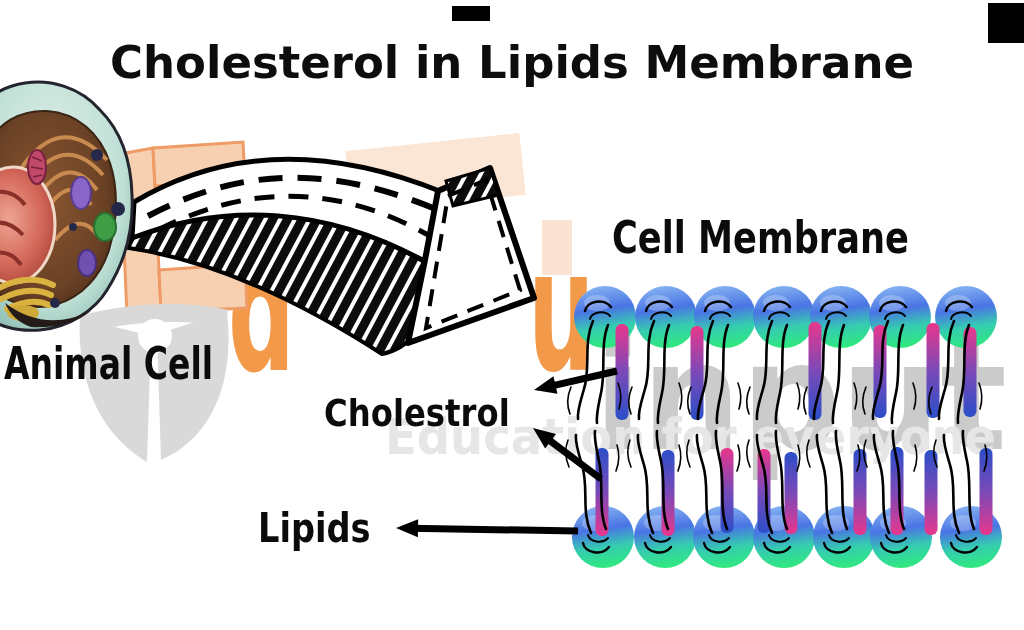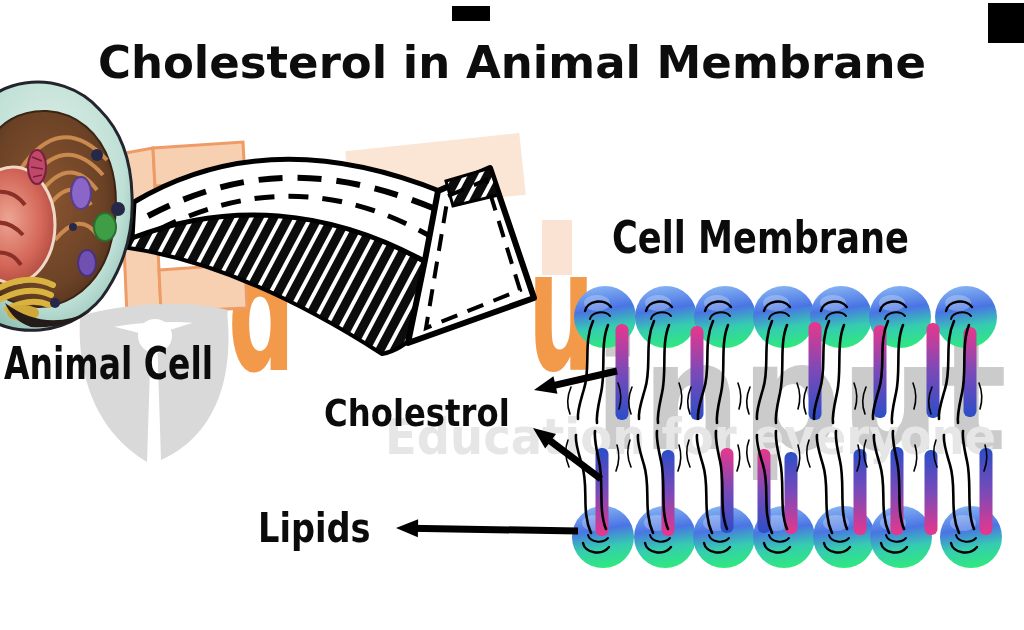--- a/index.html
+++ b/index.html
@@ -214,21 +214,21 @@
         <use href="#tailT" transform="translate(971,537) scale(1,-1)"></use>
         <line x1="617" y1="371" x2="547.6469979015217" y2="386.87598843218177" stroke="#000" stroke-width="7"></line>
         <polygon points="534,390 553.4369892659366,376.31776888530743 557.4535755674173,393.86390904440674" fill="#000"></polygon>
         <line x1="601" y1="479" x2="544.2" y2="436.4" stroke="#000" stroke-width="7"></line>
         <polygon points="533,428 556,434 545.2,448.4" fill="#000"></polygon>
         <line x1="578" y1="531" x2="409.9980984432803" y2="528.2307378864277" stroke="#000" stroke-width="7"></line>
         <polygon points="396,528 418.1453433378583,519.3638105365633 417.8486803410227,537.3613656779237" fill="#000"></polygon>
       </g>
   </svg>
 
-  <div class="abs title">Cholesterol in Animal Membrane</div>
+  <div class="abs title">Cholesterol in Lipids Membrane</div>
   <div class="abs lbl lbl-cellmembrane">Cell Membrane</div>
   <div class="abs lbl lbl-cholestrol">Cholestrol</div>
   <div class="abs lbl lbl-lipids">Lipids</div>
   <div class="abs lbl lbl-animalcell">Animal Cell</div>
 
   <div class="abs redact redact-1"></div>
   <div class="abs redact redact-2"></div>
 </div>
 
 </body></html>

